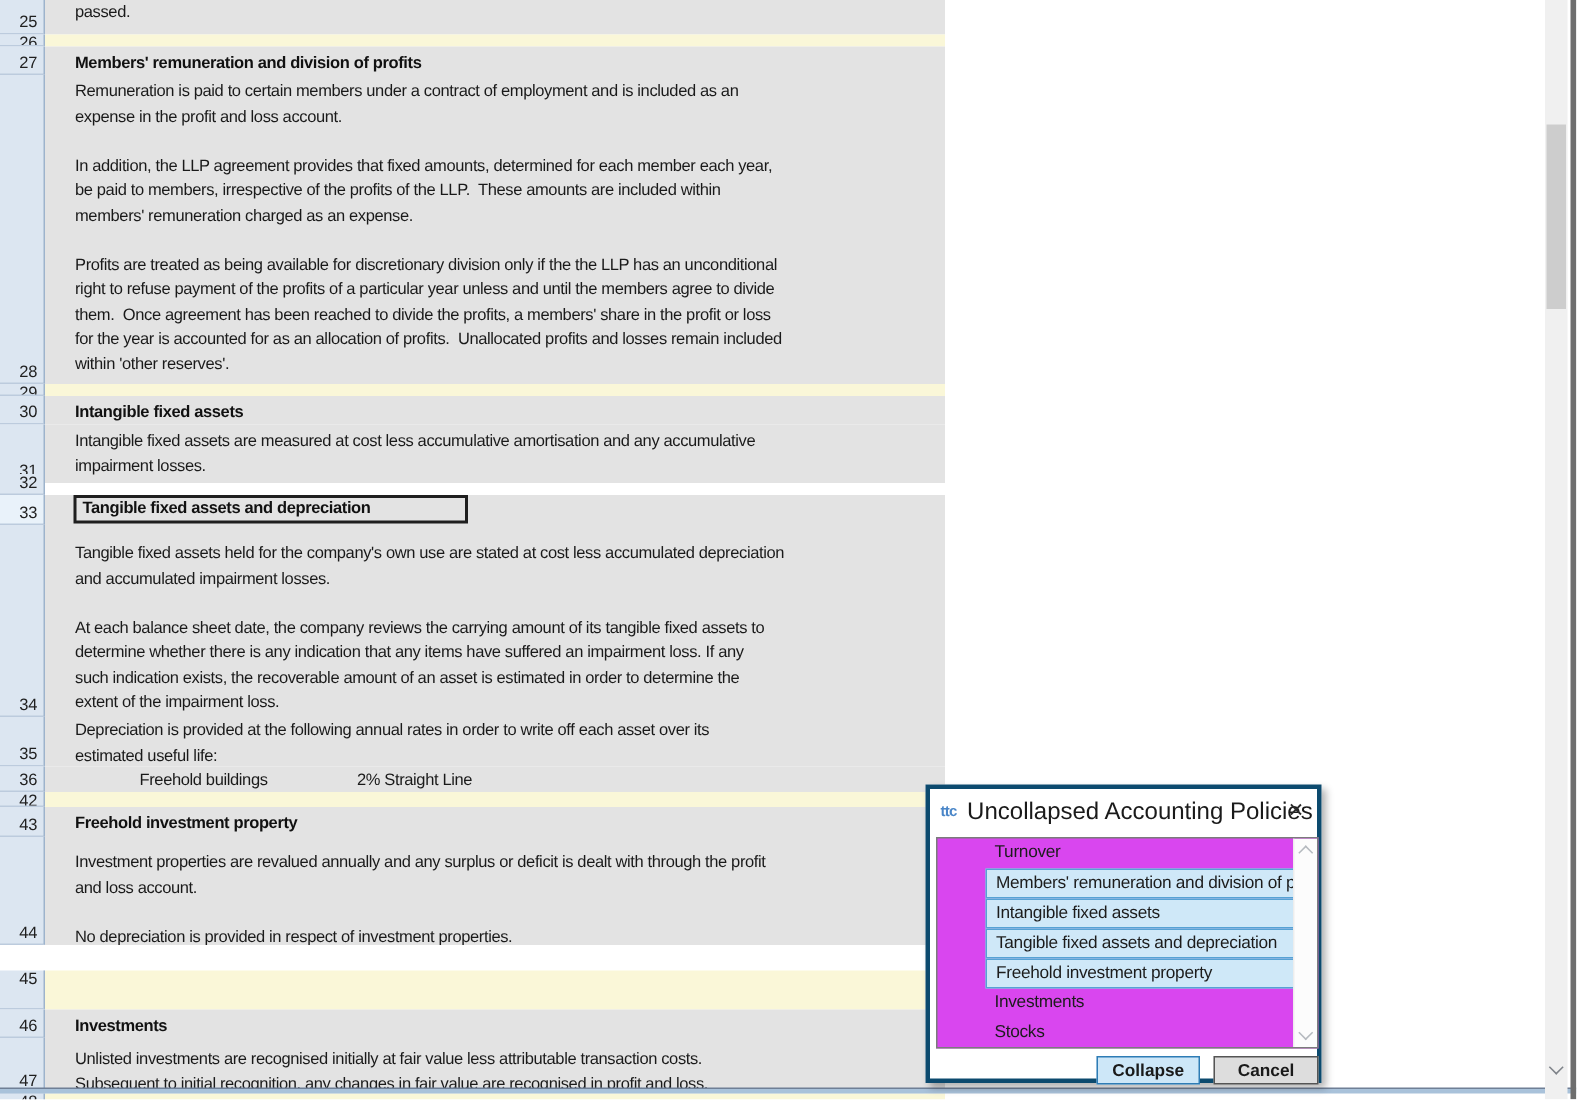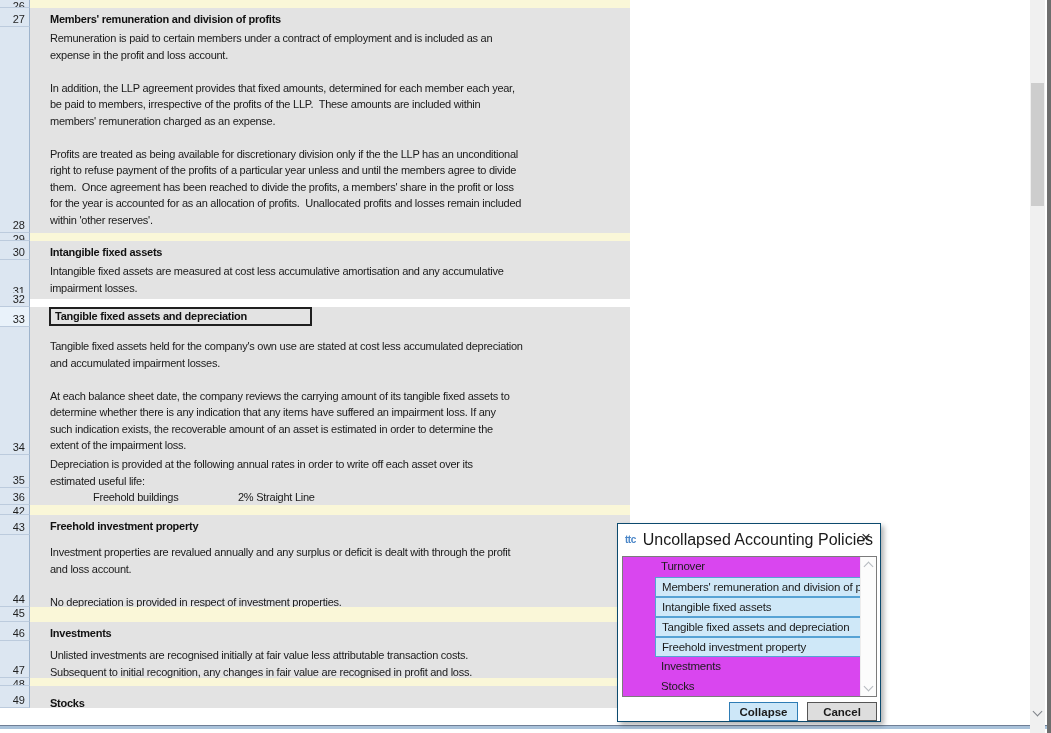--- a/index.html
+++ b/index.html
@@ -41,21 +41,21 @@
   .varrow{position:absolute;left:0;top:702px;width:15px;height:18px;display:flex;align-items:center;justify-content:center;}
   .win-right-border{position:absolute;left:1047px;top:0;width:4px;height:733px;background:#6e6e6e;}
 
   .chev{display:block;width:6px;height:6px;border-right:1.4px solid #7e8389;border-bottom:1.4px solid #7e8389;}
   .chev.down{transform:rotate(45deg);}
   .chev.up{transform:rotate(-135deg);}
 
   
   .dialog{
     position:absolute;left:617px;top:523px;width:264px;height:199px;
-    background:#fff;border:1px solid #0c4a6e;box-sizing:border-box;
+    background:#fff;border:3px solid #0c4a6e;box-sizing:border-box;
     box-shadow:3px 3px 5px rgba(0,0,0,0.3);
   }
   .titlebar{height:31px;display:flex;align-items:center;padding-left:7px;position:relative;}
   .logo{font-size:10px;font-weight:700;color:var(--logo-blue);letter-spacing:-0.5px;margin-right:7px;}
   .dtitle{font-size:16px;color:#1a1a1a;}
   .dclose{position:absolute;right:9px;top:4px;font-size:17px;font-weight:400;color:#2b2b2b;cursor:default;line-height:20px;}
   .listbox{
     position:absolute;left:4px;top:32px;width:255px;height:141px;box-sizing:border-box;
     border:1px solid #7b7b7b;background:#d946ef;overflow:hidden;padding-left:32px;
   }
@@ -74,20 +74,26 @@
   }
   .btn.primary{left:111px;width:69px;background:var(--btn-primary-bg);border:1px solid var(--btn-primary-border);}
   .btn.cancel{left:189px;width:70px;}
 </style>
 </head>
 <body>
 
 <div class="screen">
 
   <div id="sheet">
+      <div class="row" style="height: 23px;">
+        <div class="rowhead">25</div>
+        <div class="rowbody">
+          <div class="celltext" style="top: 0px;">passed.</div>
+        </div>
+      </div>
       <div class="row collapsed" style="height: 8px;">
         <div class="rowhead">26</div>
         <div class="rowbody"></div>
       </div>
       <div class="row" style="height: 19px;">
         <div class="rowhead">27</div>
         <div class="rowbody">
           <div class="celltext bold" style="top: 3px;">Members' remuneration and division of profits</div>
         </div>
       </div>
@@ -173,21 +179,21 @@
       </div>
       <div class="row" style="height: 72px;">
         <div class="rowhead">44</div>
         <div class="rowbody">
           <div class="celltext" style="top: 9px;">Investment properties are revalued annually and any surplus or deficit is dealt with through the profit
 and loss account.
 
 No depreciation is provided in respect of investment properties.</div>
         </div>
       </div>
-      <div class="row collapsed" style="height: 15px;">
+      <div class="row collapsed" style="height: 26px; margin-top: 17px;">
         <div class="rowhead">45</div>
         <div class="rowbody"></div>
       </div>
       <div class="row" style="height: 19px;">
         <div class="rowhead">46</div>
         <div class="rowbody">
           <div class="celltext bold" style="top: 3px;">Investments</div>
         </div>
       </div>
       <div class="row" style="height: 37px;">

